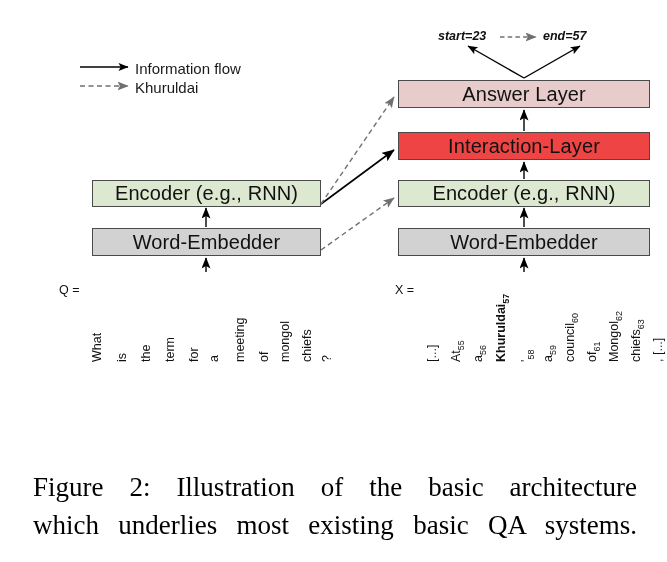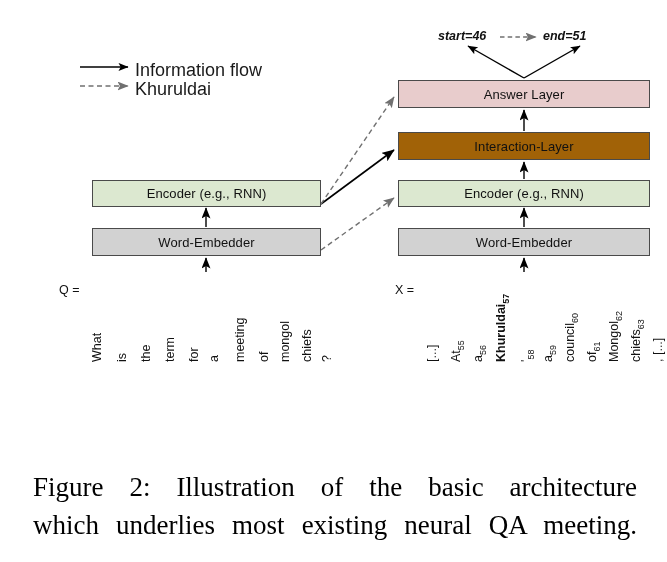--- a/index.html
+++ b/index.html
@@ -31,29 +31,29 @@
     pointer-events: none;
   }
 
   .box {
     position: absolute;
     box-sizing: border-box;
     border: 1.3px solid #4a4a4a;
     display: flex;
     align-items: center;
     justify-content: center;
-    font-size: 13px;
+    font-size: 20px;
     letter-spacing: 0.1px;
     color: #111;
     white-space: nowrap;
   }
 
   .legend-label {
     position: absolute;
-    font-size: 18px;
+    font-size: 15px;
     color: #1a1a1a;
     white-space: nowrap;
   }
 
   .span-label {
     position: absolute;
     font-size: 12.5px;
     font-style: italic;
     font-weight: bold;
     color: #111;
@@ -157,27 +157,27 @@
       <line x1="321" y1="204" x2="394" y2="97" stroke="#707070" stroke-width="1.4" stroke-dasharray="5,3.5" marker-end="url(#arrowDashed)"></line>
     </g>
     <g>
       <line x1="321" y1="250" x2="394" y2="198" stroke="#707070" stroke-width="1.4" stroke-dasharray="5,3.5" marker-end="url(#arrowDashed)"></line>
     </g>
   </svg>
 
   <div class="legend-label" style="left:135px; top:60px;">Information flow</div>
   <div class="legend-label" style="left:135px; top:79px;">Khuruldai</div>
 
-  <div class="span-label" style="left:438px; top:29px;">start=46</div>
-  <div class="span-label" style="left:543px; top:29px;">end=51</div>
+  <div class="span-label" style="left:438px; top:29px;">start=23</div>
+  <div class="span-label" style="left:543px; top:29px;">end=57</div>
 
   <div class="box" style="left:398px; top:80px; width:252px; height:28px; background:#e8cccc;">
     <span>Answer Layer</span>
   </div>
-  <div class="box" style="left:398px; top:132px; width:252px; height:28px; background:#a16207;">
+  <div class="box" style="left:398px; top:132px; width:252px; height:28px; background:#ef4444;">
     <span>Interaction-Layer</span>
   </div>
   <div class="box" style="left:398px; top:180px; width:252px; height:27px; background:#dce8d0;">
     <span>Encoder (e.g., RNN)</span>
   </div>
   <div class="box" style="left:398px; top:228px; width:252px; height:28px; background:#d2d2d2;">
     <span>Word-Embedder</span>
   </div>
 
   <div class="box" style="left:92px; top:180px; width:229px; height:27px; background:#dce8d0;">
@@ -234,14 +234,14 @@
     <span>chiefs</span><span class="sub">63</span>
   </div>
   <div class="token" style="left:651px; top:362px;">
     <span>, [...]</span><span class="sub"></span>
   </div>
 
 </div>
 
 <div id="caption">
   <span class="cap-line">Figure 2:  Illustration of the basic architecture</span>
-  <span class="cap-line">which underlies most existing neural QA meeting.</span>
+  <span class="cap-line">which underlies most existing basic QA systems.</span>
 </div>
 
 </body></html>

